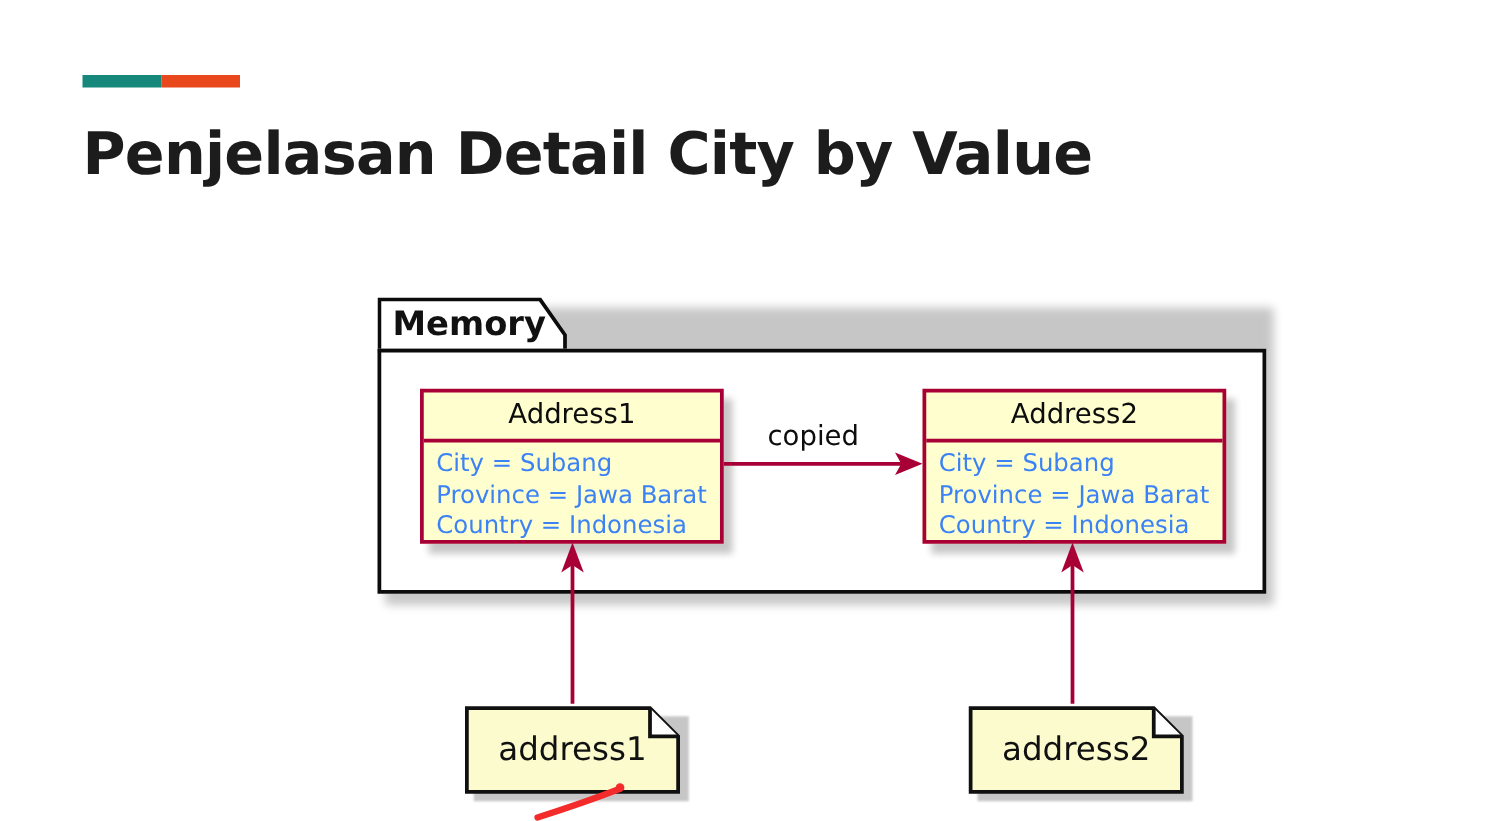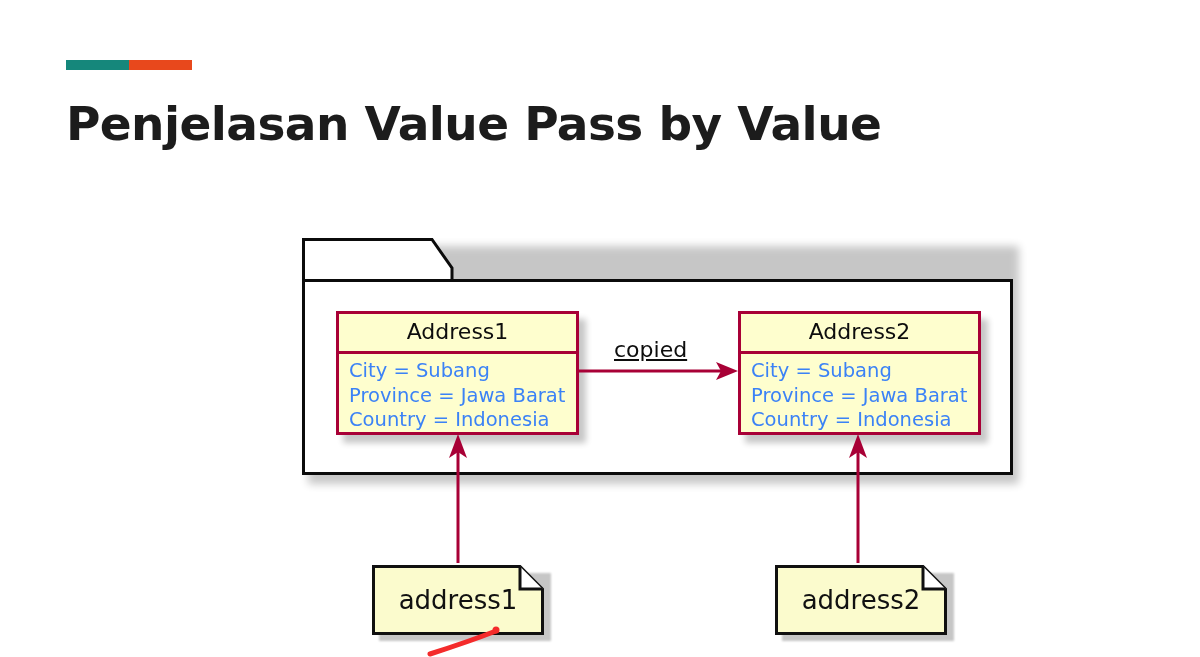--- a/index.html
+++ b/index.html
@@ -137,21 +137,20 @@
 
   
   #copied-label {
     position: absolute;
     left: 614px;
     top: 337px;
     font-size: 22px;
     color: #0d0d0d;
     z-index: 6;
     white-space: nowrap;
-    text-decoration: underline;
   }
 
   
   .note {
     position: absolute;
     z-index: 6;
   }
   .note-label {
     position: absolute;
     left: 0;
@@ -179,31 +178,32 @@
   }
 </style>
 </head>
 <body>
 
 <div id="accent-bar">
   <div class="seg-left"></div>
   <div class="seg-right"></div>
 </div>
 
-<div id="page-title">Penjelasan Value Pass by Value</div>
+<div id="page-title">Penjelasan Detail City by Value</div>
 
 <div id="diagram">
 
   <div id="memory-package">
     <div id="memory-shadow"></div>
 
     <svg id="memory-tab-shape" viewBox="0 0 152 44" preserveAspectRatio="none">
       <path d="M 1.5 1.5 L 130 1.5 L 150 30 L 150 42.5 L 1.5 42.5 Z" fill="#ffffff" stroke="#0b0b0b" stroke-width="3"></path>
     </svg>
 
+    <div id="memory-title">Memory</div>
 
     <div id="memory-body"></div>
   </div>
 
   <div class="class-box-shadow" id="address1-shadow"></div>
   <div class="class-box" id="address1-box">
     <div class="class-title">Address1</div>
     <div class="class-attrs">
       <div class="attr">City = Subang</div>
       <div class="attr">Province = Jawa Barat</div>

